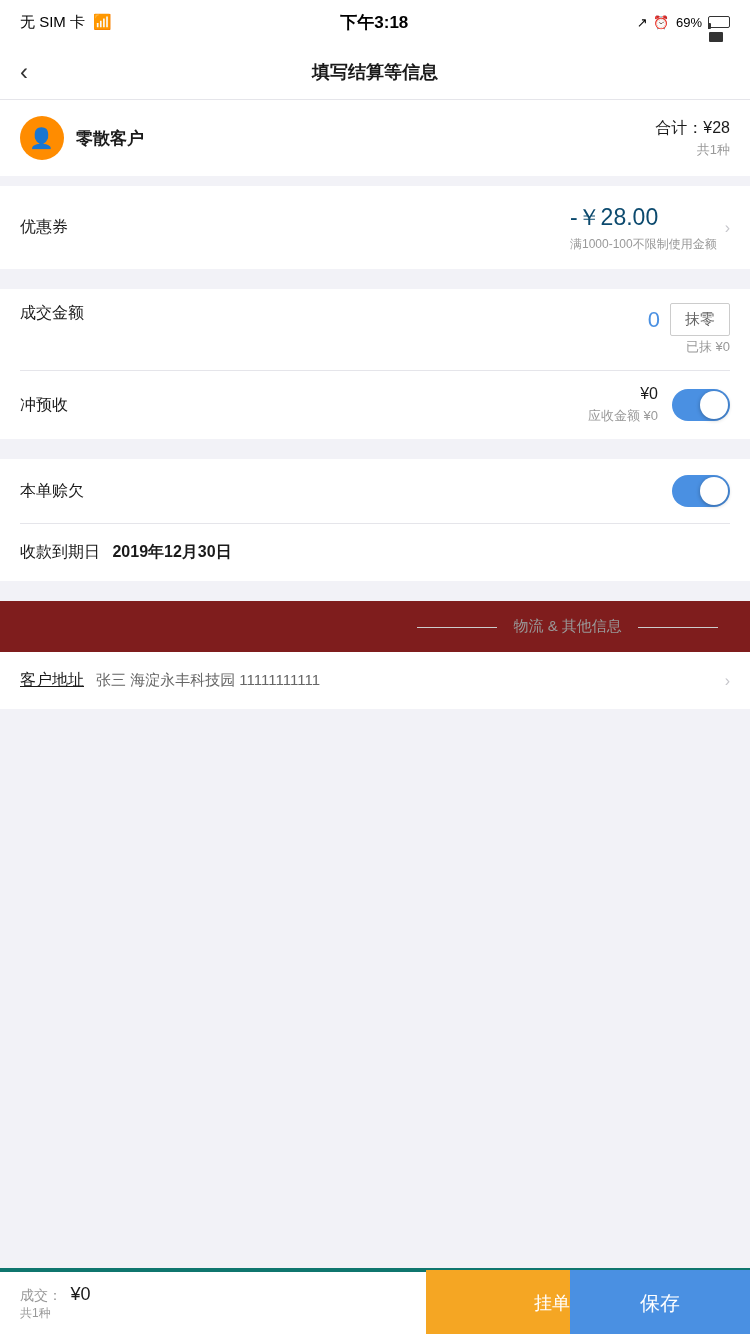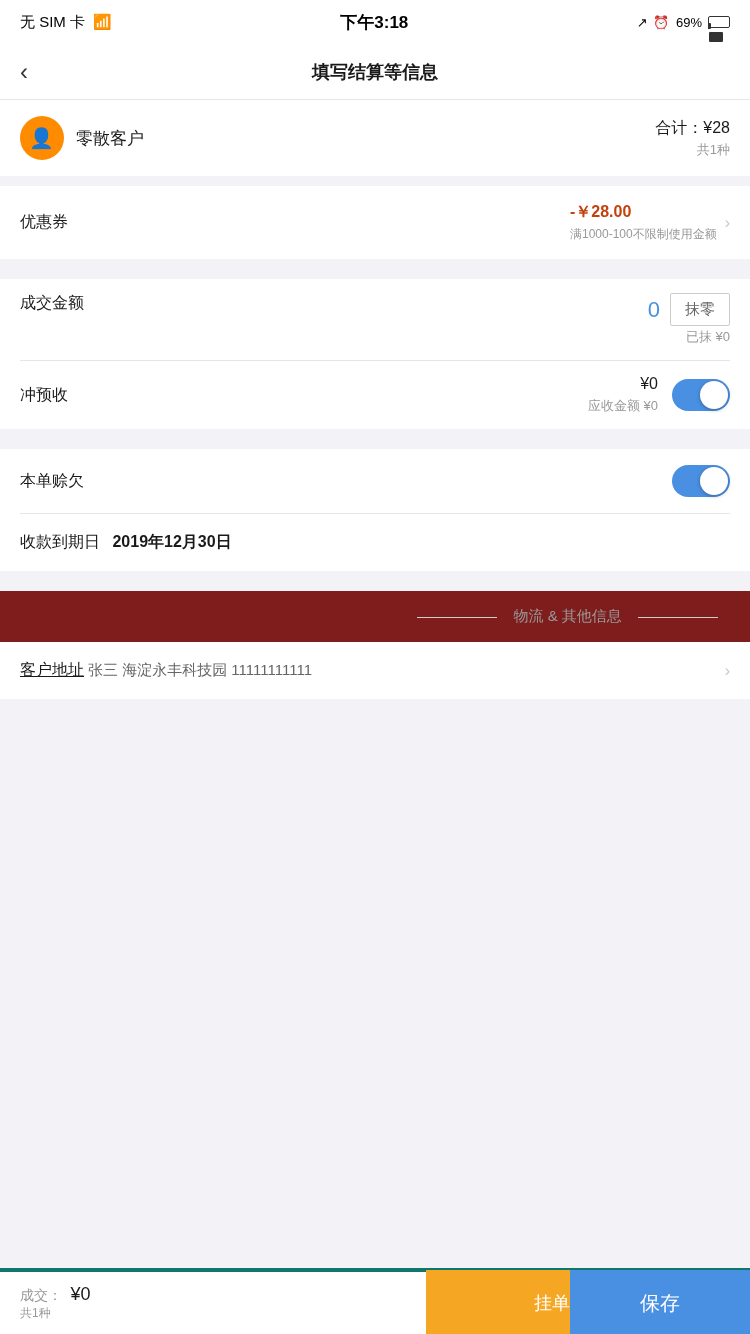--- a/index.html
+++ b/index.html
@@ -95,21 +95,21 @@
       background: #fff;
     }
     .customer-left { display: flex; align-items: center; gap: 12px; }
     .customer-avatar {
       width: 44px; height: 44px;
       background: #ff8c00;
       border-radius: 50%;
       display: flex; align-items: center; justify-content: center;
       font-size: 20px; color: #fff;
     }
-    .customer-name { font-size: 17px; font-weight: 400; color: #1a1a1a; }
+    .customer-name { font-size: 17px; font-weight: 700; color: #1a1a1a; }
     .customer-right { text-align: right; }
     .customer-total { font-size: 16px; color: #1a1a1a; }
     .customer-count { font-size: 13px; color: #999; margin-top: 2px; }
 
     
     .divider { height: 1px; background: #e5e5ea; margin: 0 20px; }
     .section-divider { height: 10px; background: #f2f2f7; }
 
     
     .form-row {
@@ -128,21 +128,21 @@
     
     .coupon-row {
       display: flex;
       align-items: center;
       justify-content: space-between;
       padding: 16px 20px;
       background: #fff;
     }
     .coupon-label { font-size: 16px; color: #1a1a1a; }
     .coupon-right { display: flex; align-items: center; gap: 4px; }
-    .coupon-amount { font-size: 16px; color: #c2410c; font-weight: 700; }
+    .coupon-amount { font-size: 23px; color: #0c4a6e; font-weight: 400; }
     .coupon-desc { font-size: 12px; color: #999; margin-top: 3px; }
 
     
     .round-zero-btn {
       border: 1px solid #ccc;
       border-radius: 2px;
       padding: 6px 14px;
       font-size: 15px;
       color: #666;
       background: #fff;
@@ -197,21 +197,21 @@
     }
 
     
     .address-row {
       display: flex;
       align-items: center;
       padding: 18px 20px;
       background: #fff;
     }
     .address-label { font-size: 16px; color: #1a1a1a; flex-shrink: 0; text-decoration: underline; }
-    .address-value { font-size: 15px; color: #666; margin-left: 4px; flex: 1; }
+    .address-value { font-size: 15px; color: #666; margin-left: 12px; flex: 1; }
     .address-chevron { color: #c7c7cc; font-size: 16px; margin-left: 8px; }
 
     
     .bottom-bar {
       position: fixed;
       bottom: 0;
       left: 0;
       width: 750px;
       height: 66px;
       background: #fff;

